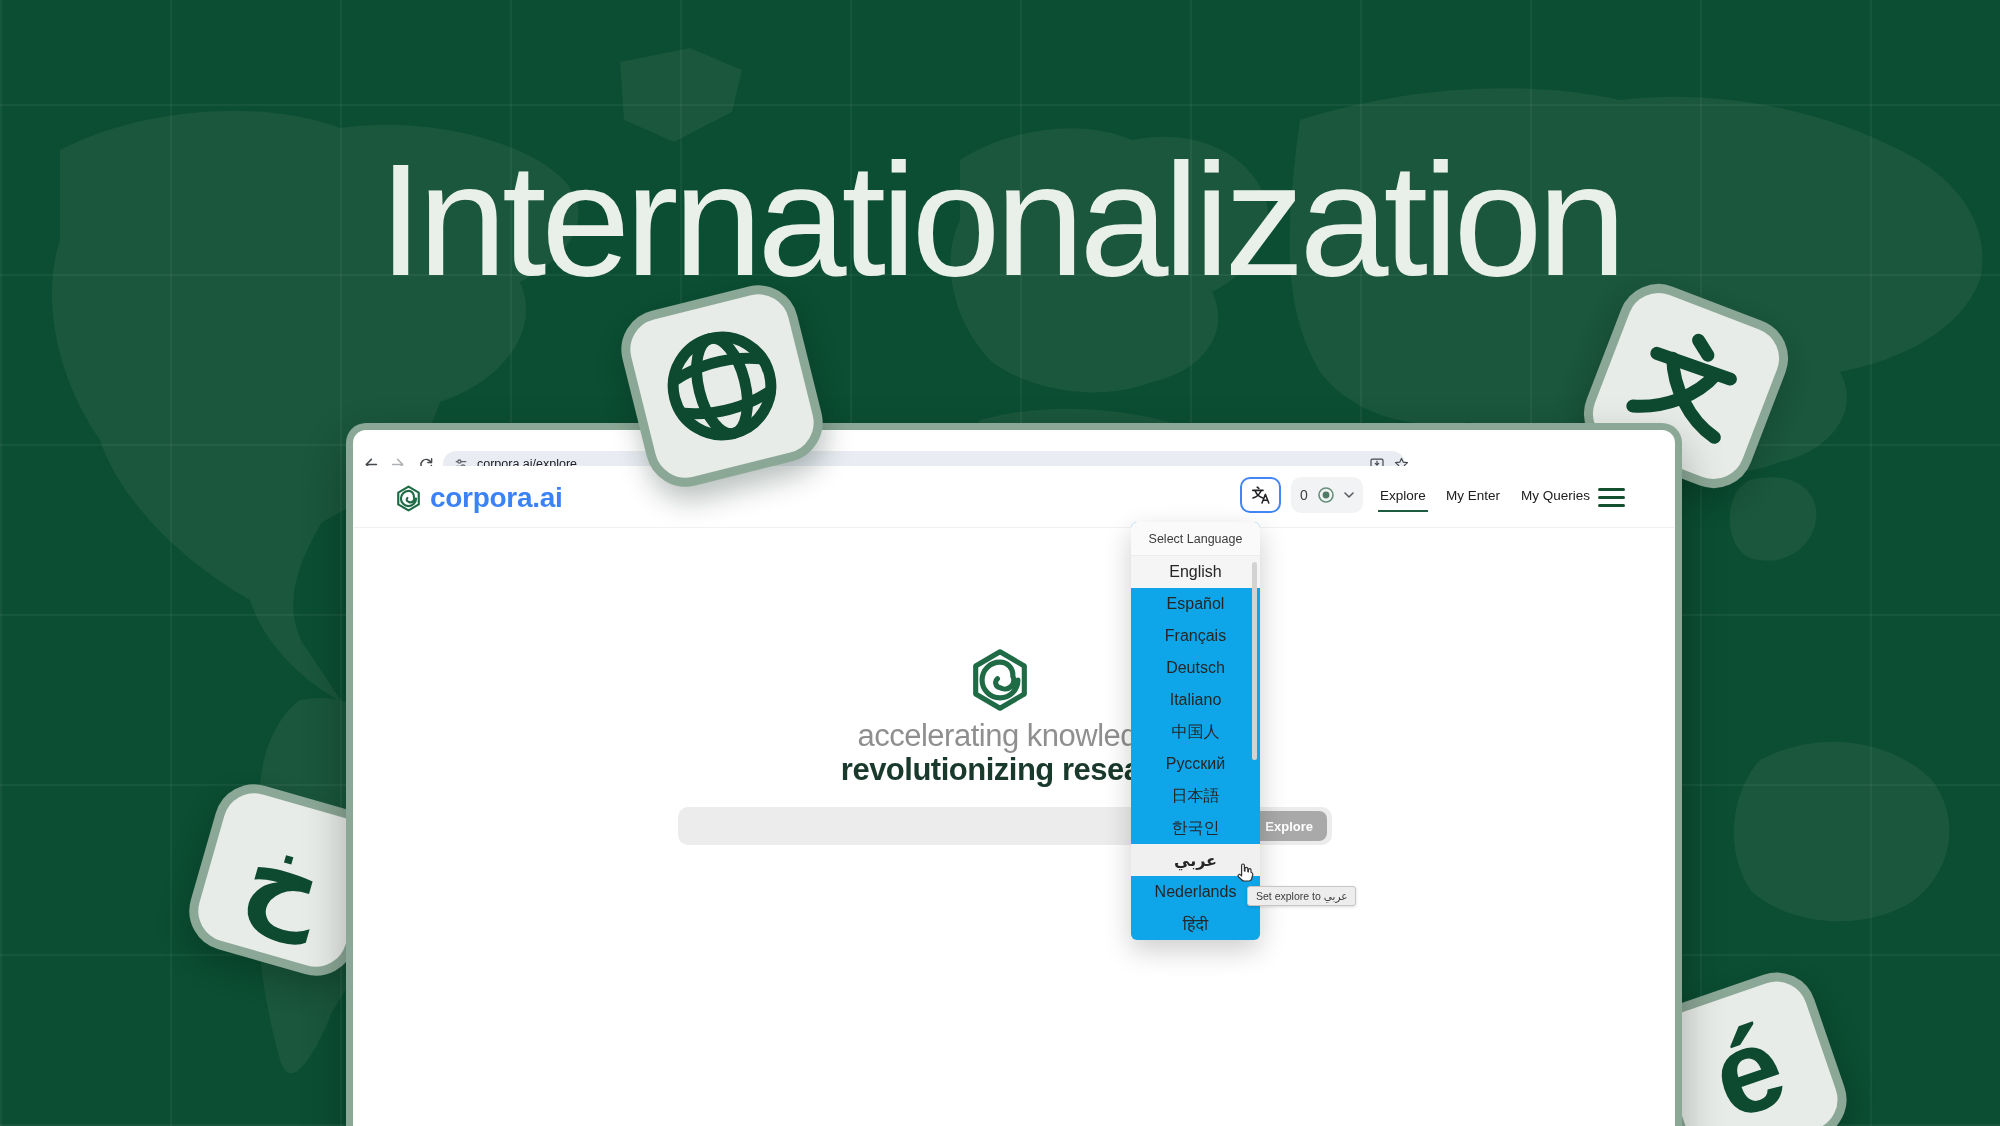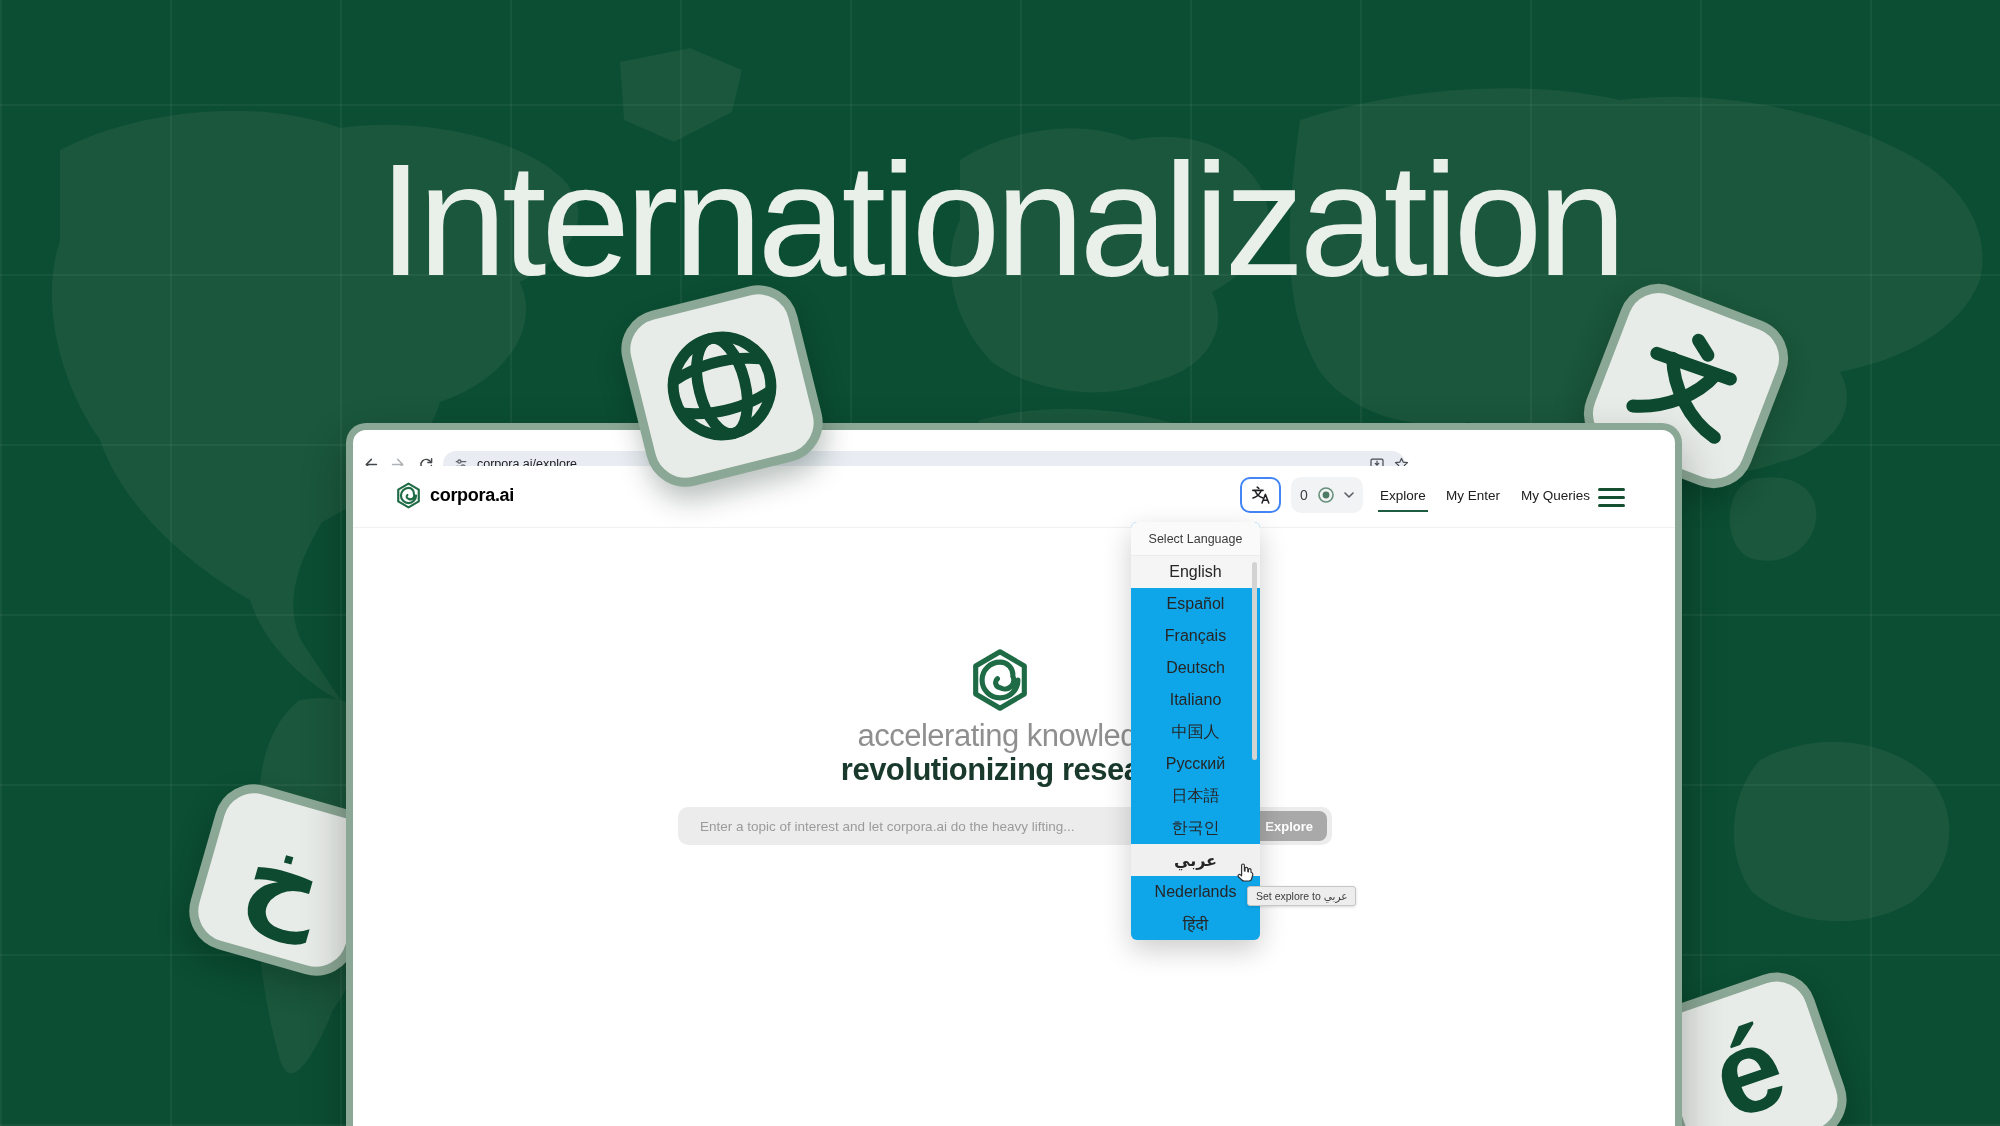--- a/index.html
+++ b/index.html
@@ -36,21 +36,21 @@
   .chrome-ic{position:absolute;top:6px;width:24px;height:24px;display:flex;align-items:center;justify-content:center;}
   #omnibox{position:absolute;left:90px;top:5px;width:962px;height:26px;border-radius:13px;
     background:#E9EDF3;display:flex;align-items:center;}
   #omnibox .url{font-size:12.5px;color:#202124;margin-left:8px;}
   #omni-right{position:absolute;right:-8px;left:auto;top:0;height:26px;display:flex;align-items:center;}
 
   
   #siteheader{position:absolute;left:0;top:36px;width:1322px;height:62px;background:#fff;
     border-bottom:1px solid #F1F1F1;}
   #brand{position:absolute;left:42px;top:16px;display:flex;align-items:center;gap:8px;}
-  #brand .brand-text{font-size:18px;font-weight:600;color:#000000;letter-spacing:-.3px;}
+  #brand .brand-text{font-size:28px;font-weight:600;color:#3b82f6;letter-spacing:-.3px;}
   #translate-btn{position:absolute;left:887px;top:11px;width:41px;height:36px;background:#fff;
     border:2px solid #4285F4;border-radius:10px;display:flex;align-items:center;justify-content:center;}
   #counter-pill{position:absolute;left:938px;top:11px;width:72px;height:36px;background:#F1F3F4;
     border-radius:10px;display:flex;align-items:center;justify-content:space-evenly;}
   #counter-pill .count{font-size:14px;color:#3C4043;}
   .nav-link{position:absolute;top:22px;font-size:13.5px;color:#202020;white-space:nowrap;}
   #nav-explore{left:1027px;}
   #nav-explore::after{content:"";position:absolute;left:-2px;right:-2px;bottom:-9px;height:2px;background:#1D5C41;}
   #nav-books{left:1093px;}
   #nav-queries{left:1168px;}
@@ -216,21 +216,20 @@
     </div>
 
     <svg id="main-logo" width="64" height="64" viewBox="0 0 100 100">
       <path d="M50 6 L88 28 V72 L50 94 L12 72 V28 Z" fill="none" stroke="#1E6B45" stroke-width="8" stroke-linejoin="round"></path>
       <path d="M78 50 A28 28 0 1 1 50 22 A20 20 0 0 1 70 44 A14 14 0 0 1 50 62 A8 8 0 0 1 46 48" fill="none" stroke="#1E6B45" stroke-width="8" stroke-linecap="round"></path>
     </svg>
     <div class="tag1">accelerating knowledge</div>
     <div class="tag2">revolutionizing research</div>
 
     <div id="searchbar">
-      <input type="text" placeholder="Enter a topic of interest and let corpora.ai do the heavy lifting..." style="">
       <button id="explore-btn">Explore</button>
     </div>
 
     <div id="langmenu">
       <div class="menu-header">Select Language</div>
       <div class="menu-item selected">English</div>
       <div class="menu-item">Español</div>
       <div class="menu-item">Français</div>
       <div class="menu-item">Deutsch</div>
       <div class="menu-item">Italiano</div>

